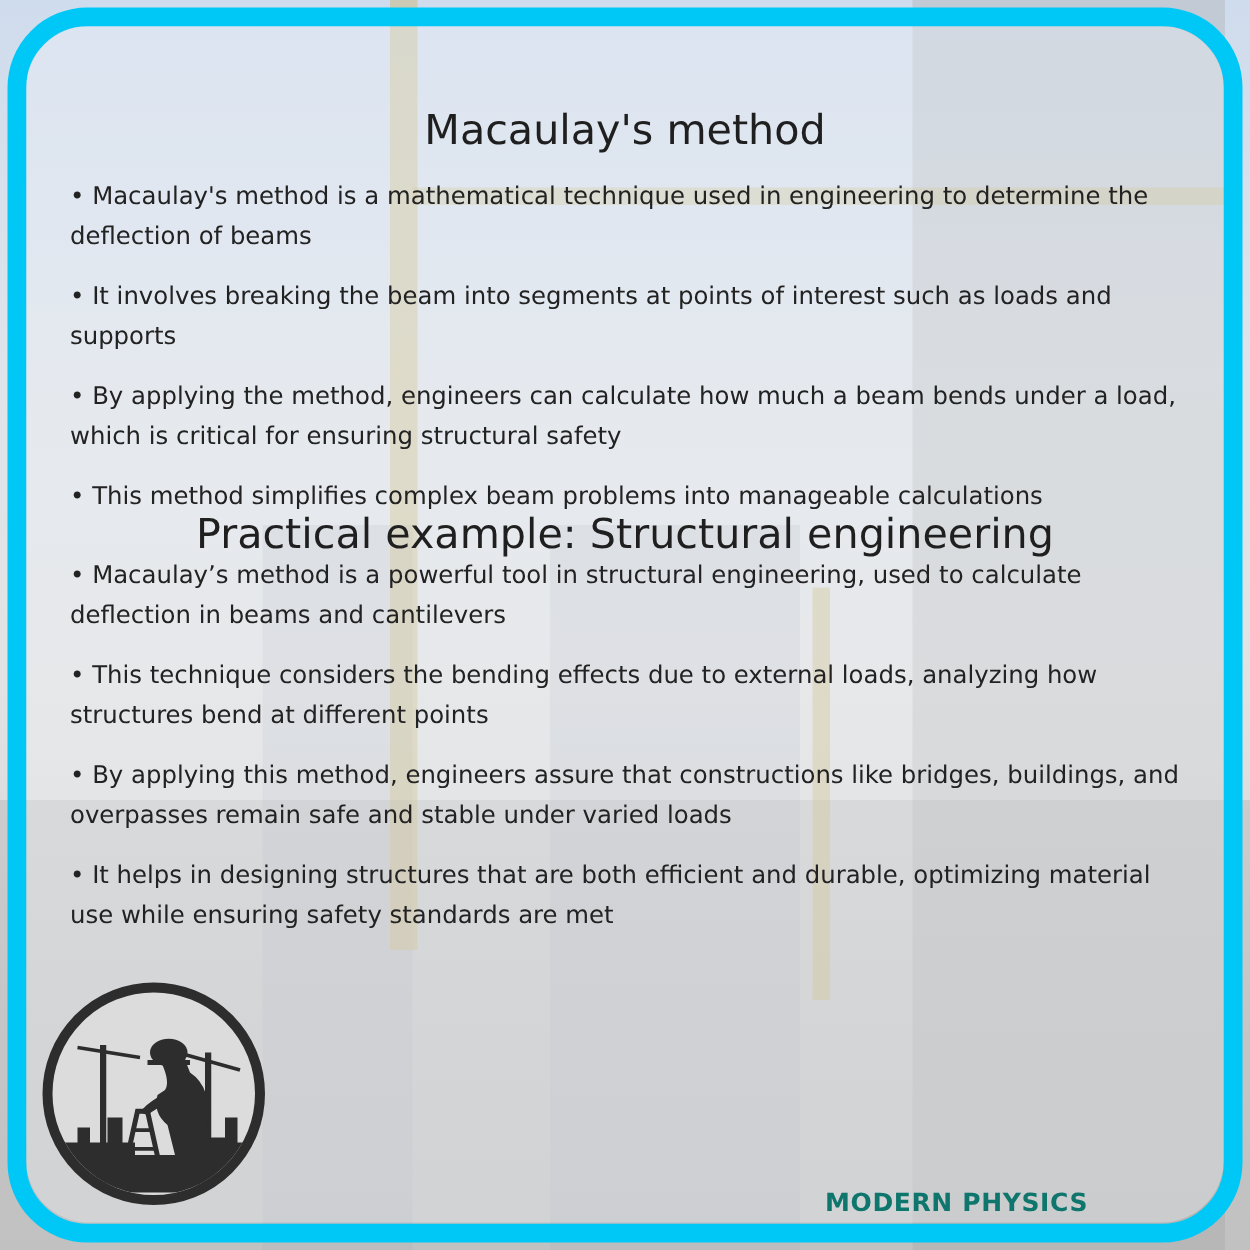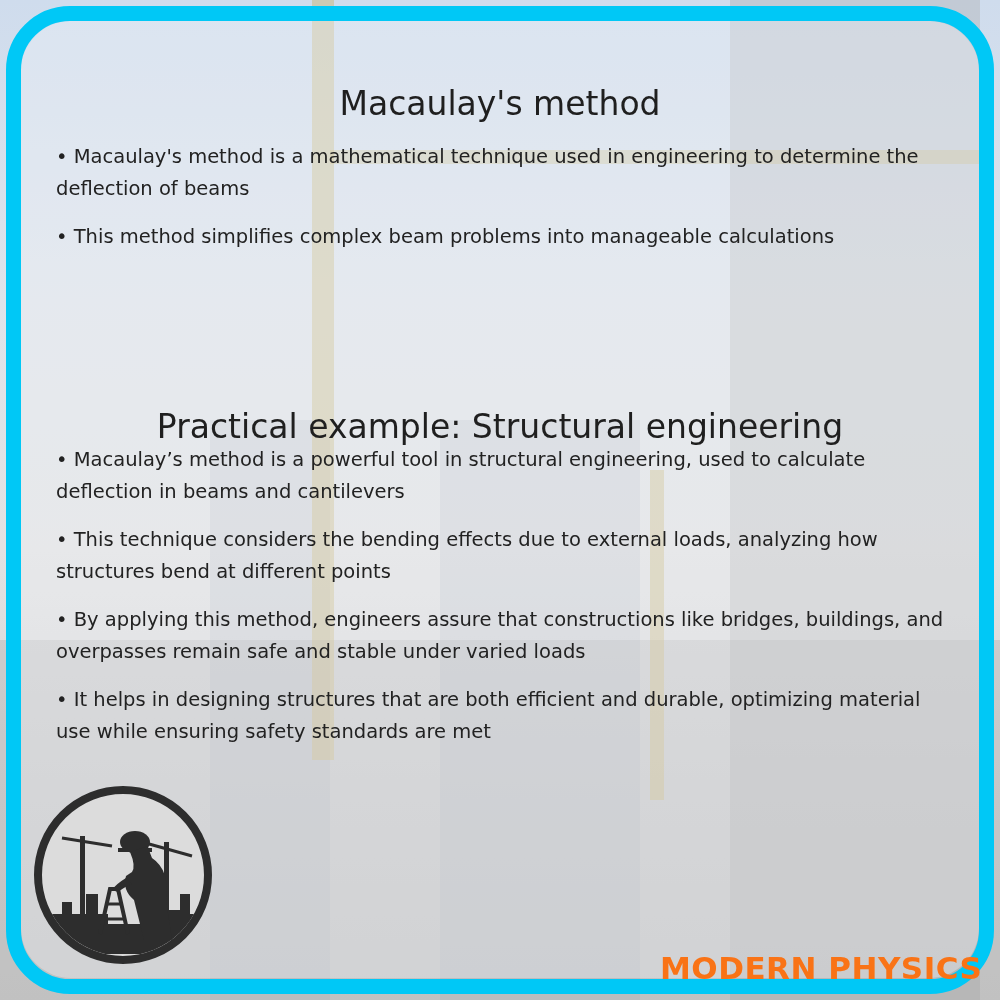--- a/index.html
+++ b/index.html
@@ -43,21 +43,21 @@
   .b2 { top: 428px; }
   .bullets p { margin: 16px; }
   .logo {
     position: absolute; left: 34px; top: 786px; width: 178px; height: 178px;
     border-radius: 50%; border: 8px solid #2d2d2d; box-sizing: border-box;
     background: #dcdcdc; overflow: hidden;
   }
   .brand {
     position: absolute; left: 660px; top: 950px;
     font-family: "DejaVu Sans", sans-serif; font-weight: bold;
-    font-size: 31px; color: #f97316; letter-spacing: 0.5px;
+    font-size: 20px; color: #0f766e; letter-spacing: 0.5px;
   }
 </style>
 </head>
 <body>
 
 <div class="bg"></div>
 <div class="scene">
   <div class="bldg" style="left:730px;top:0;width:250px;height:1000px;"></div>
   <div class="bldg" style="left:440px;top:420px;width:200px;height:580px;background:rgba(180,185,195,0.3);"></div>
   <div class="bldg" style="left:210px;top:420px;width:120px;height:580px;background:rgba(180,185,195,0.3);"></div>
@@ -66,20 +66,22 @@
   <div class="crane-jib" style="left:330px;top:150px;width:650px;height:14px;"></div>
   <div class="crane-mast" style="left:650px;top:470px;width:14px;height:330px;"></div>
 </div>
 
 <div class="frame-inner"></div>
 <div class="frame"></div>
 
 <h1 class="title t1">Macaulay's method</h1>
 <div class="bullets b1">
   <p>• Macaulay's method is a mathematical technique used in engineering to determine the deflection of beams</p>
+  <p>• It involves breaking the beam into segments at points of interest such as loads and supports</p>
+  <p>• By applying the method, engineers can calculate how much a beam bends under a load, which is critical for ensuring structural safety</p>
   <p>• This method simplifies complex beam problems into manageable calculations</p>
 </div>
 
 <h2 class="title t2">Practical example: Structural engineering</h2>
 <div class="bullets b2">
   <p>• Macaulay’s method is a powerful tool in structural engineering, used to calculate deflection in beams and cantilevers</p>
   <p>• This technique considers the bending effects due to external loads, analyzing how structures bend at different points</p>
   <p>• By applying this method, engineers assure that constructions like bridges, buildings, and overpasses remain safe and stable under varied loads</p>
   <p>• It helps in designing structures that are both efficient and durable, optimizing material use while ensuring safety standards are met</p>
 </div>

